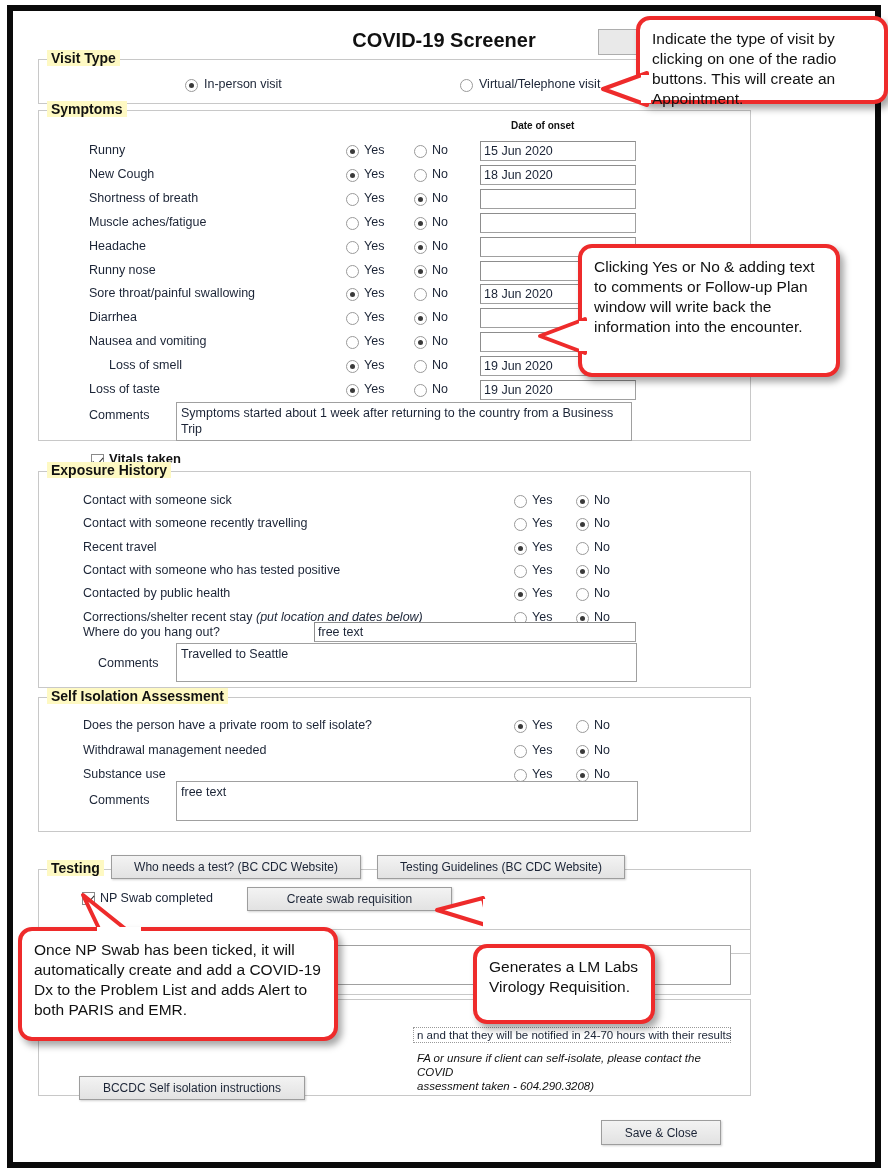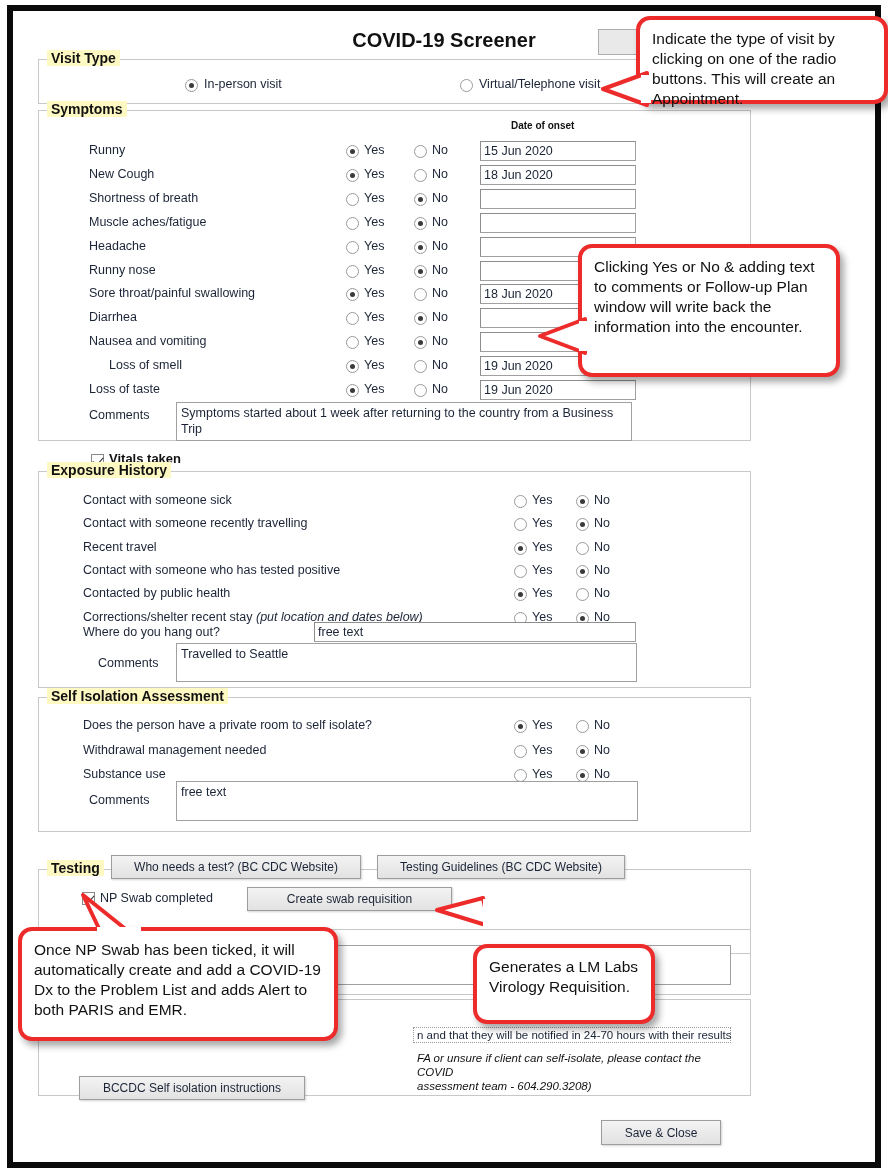--- a/index.html
+++ b/index.html
@@ -325,21 +325,21 @@
       <div class="row-label" style="left:87px; top:880px;">NP Swab completed</div>
       <div class="btn" style="left:234px; top:876px; width:205px; height:24px;">Create swab requisition</div>
 
       <div class="group" style="left:25px; top:918px; width:713px; height:66px;"></div>
       <div class="tarea" style="left:88px; top:934px; width:630px; height:40px;"></div>
 
       <div class="group" style="left:25px; top:988px; width:713px; height:97px;"></div>
       <div class="dotted-text" style="left:400px; top:1016px; width:318px;">n and that they will be notified in 24-70 hours with their results</div>
       <div class="ital-note" style="left:404px; top:1040px; width:320px;">
         <span>FA or unsure if client can self-isolate, please contact the COVID</span><br>
-        <span>assessment team - 604.290.3208)</span>
+        <span>assessment taken - 604.290.3208)</span>
       </div>
       <div class="btn" style="left:66px; top:1065px; width:226px; height:24px;">BCCDC Self isolation instructions</div>
 
       <div class="btn" style="left:588px; top:1109px; width:120px; height:25px;">Save &amp; Close</div>
 
       <svg class="tail-svg" style="left:588px; top:60px;" width="50" height="40">
         <polygon points="46,2 2,18 46,34" fill="#ffffff" stroke="#ee2b2b" stroke-width="4" stroke-linejoin="round"></polygon>
         <rect x="40" y="4" width="12" height="28" fill="#ffffff"></rect>
       </svg>
       <svg class="tail-svg" style="left:524px; top:305px;" width="52" height="42">

